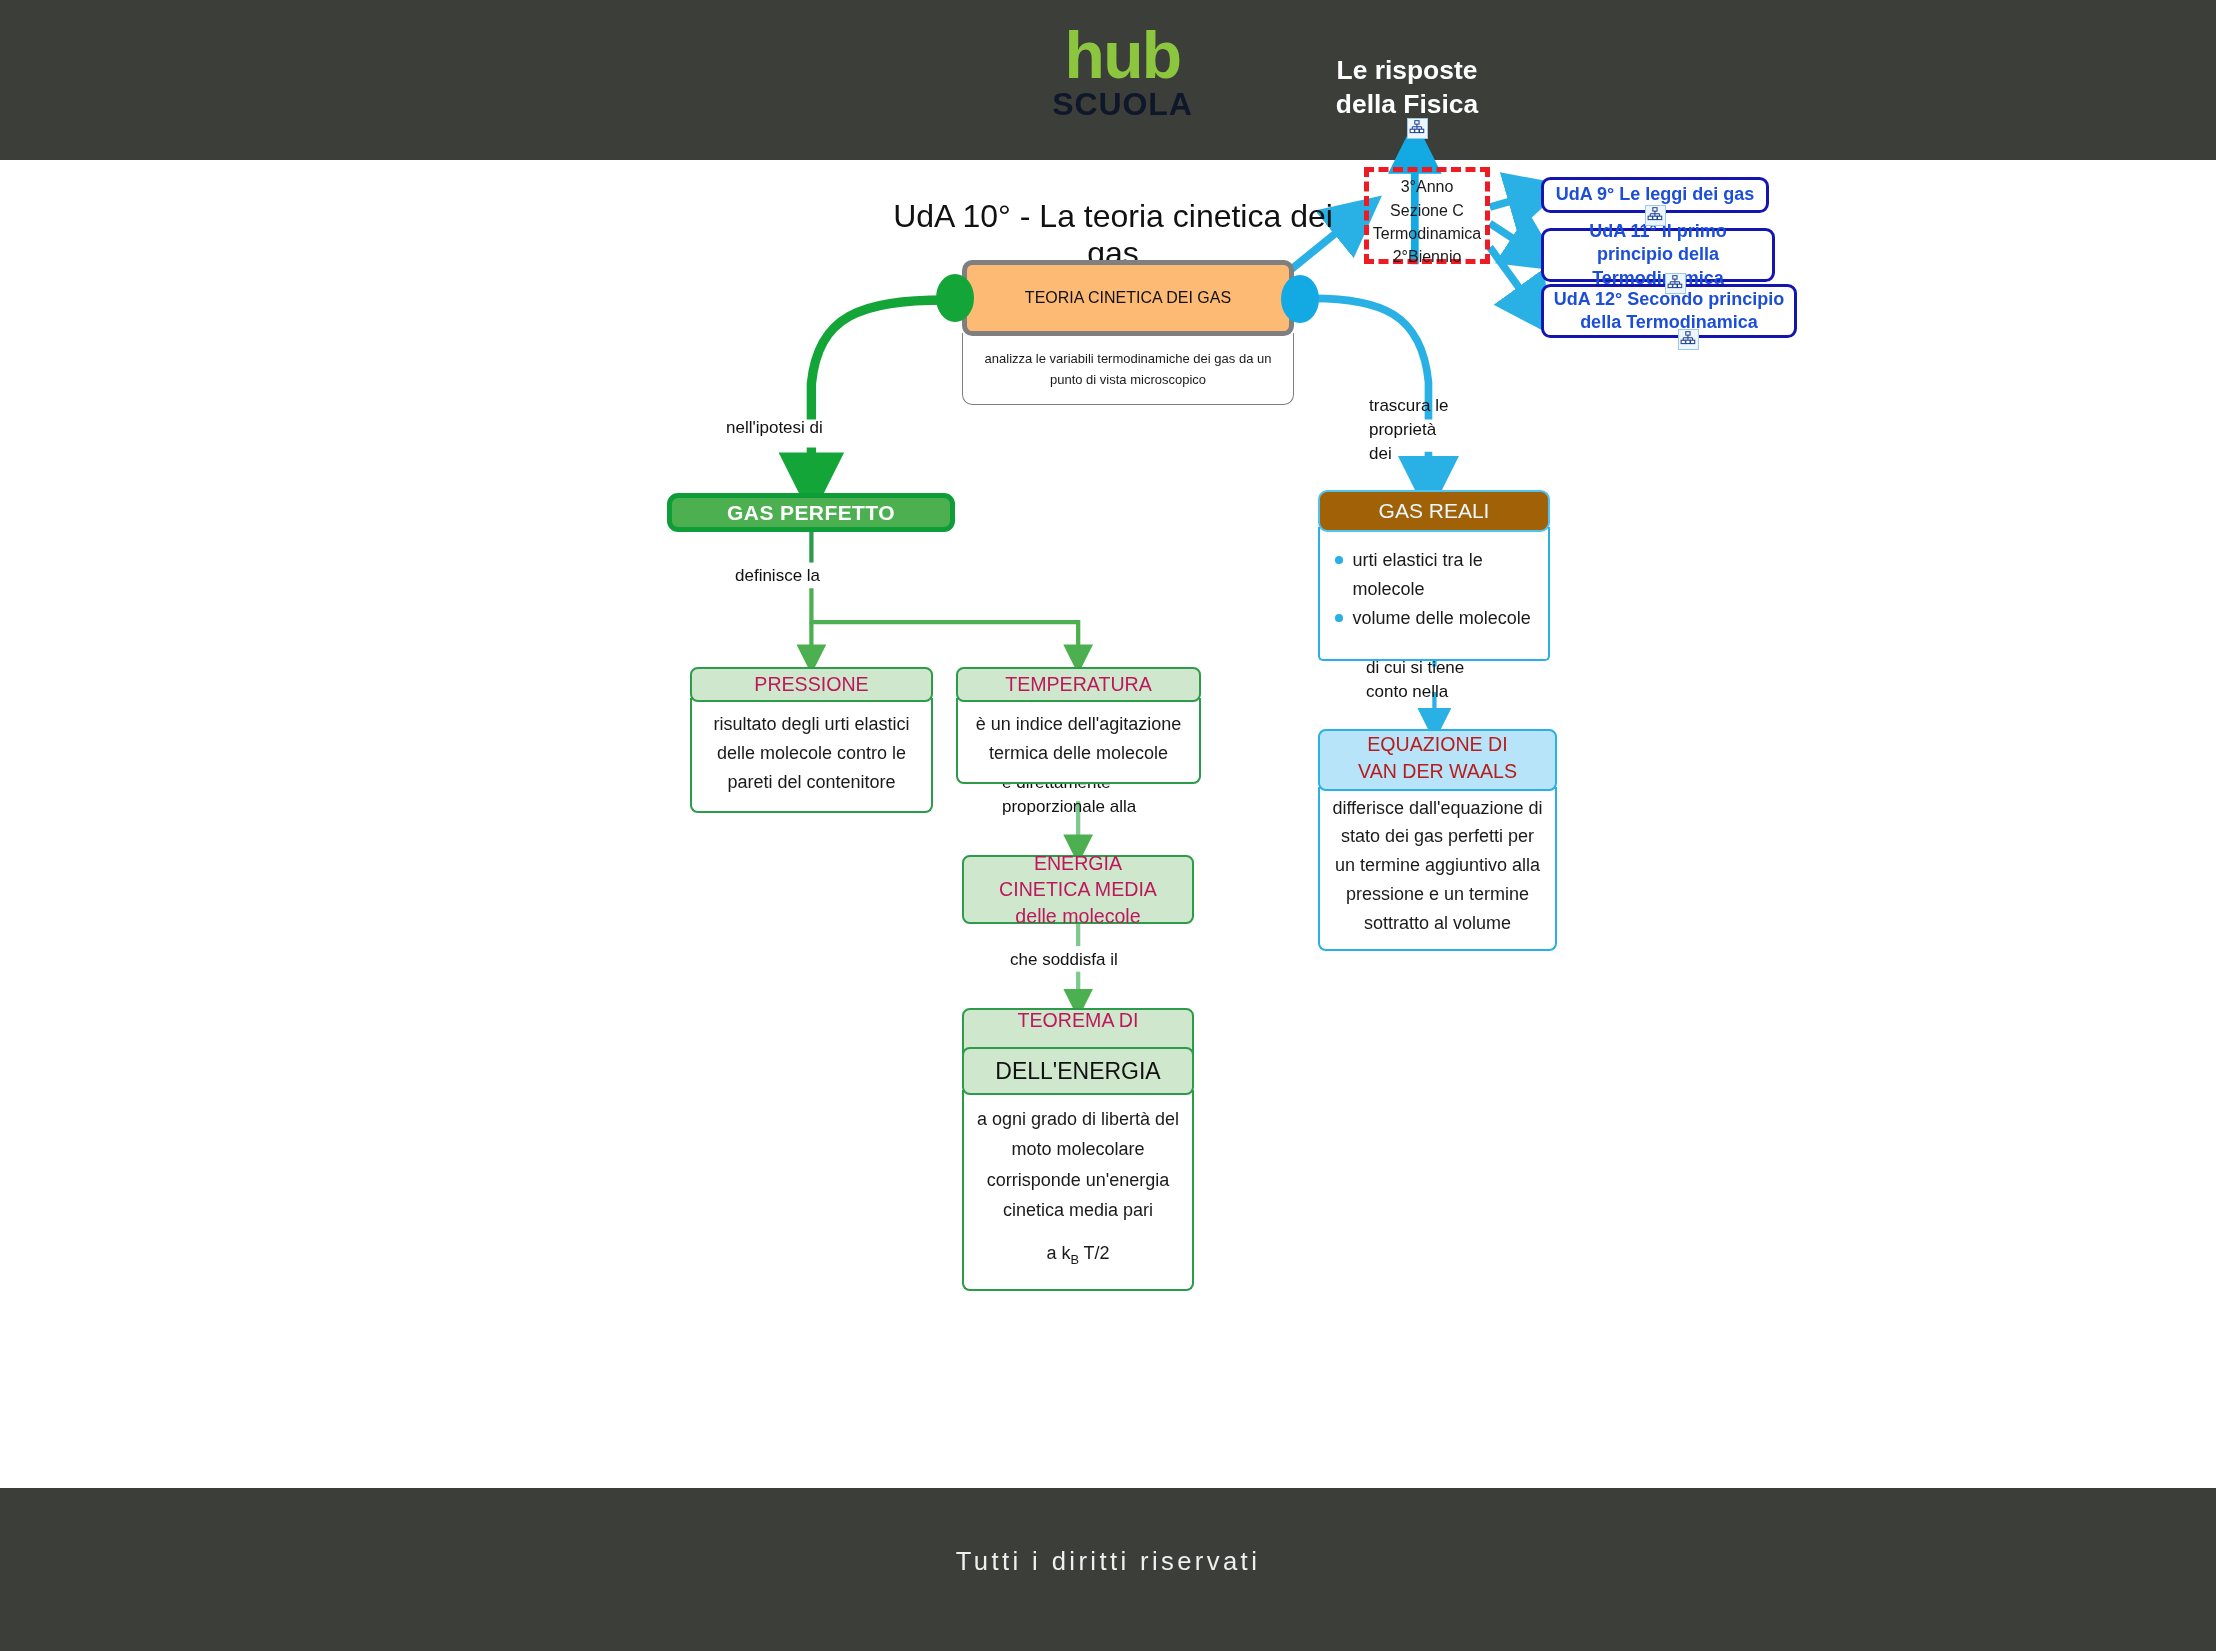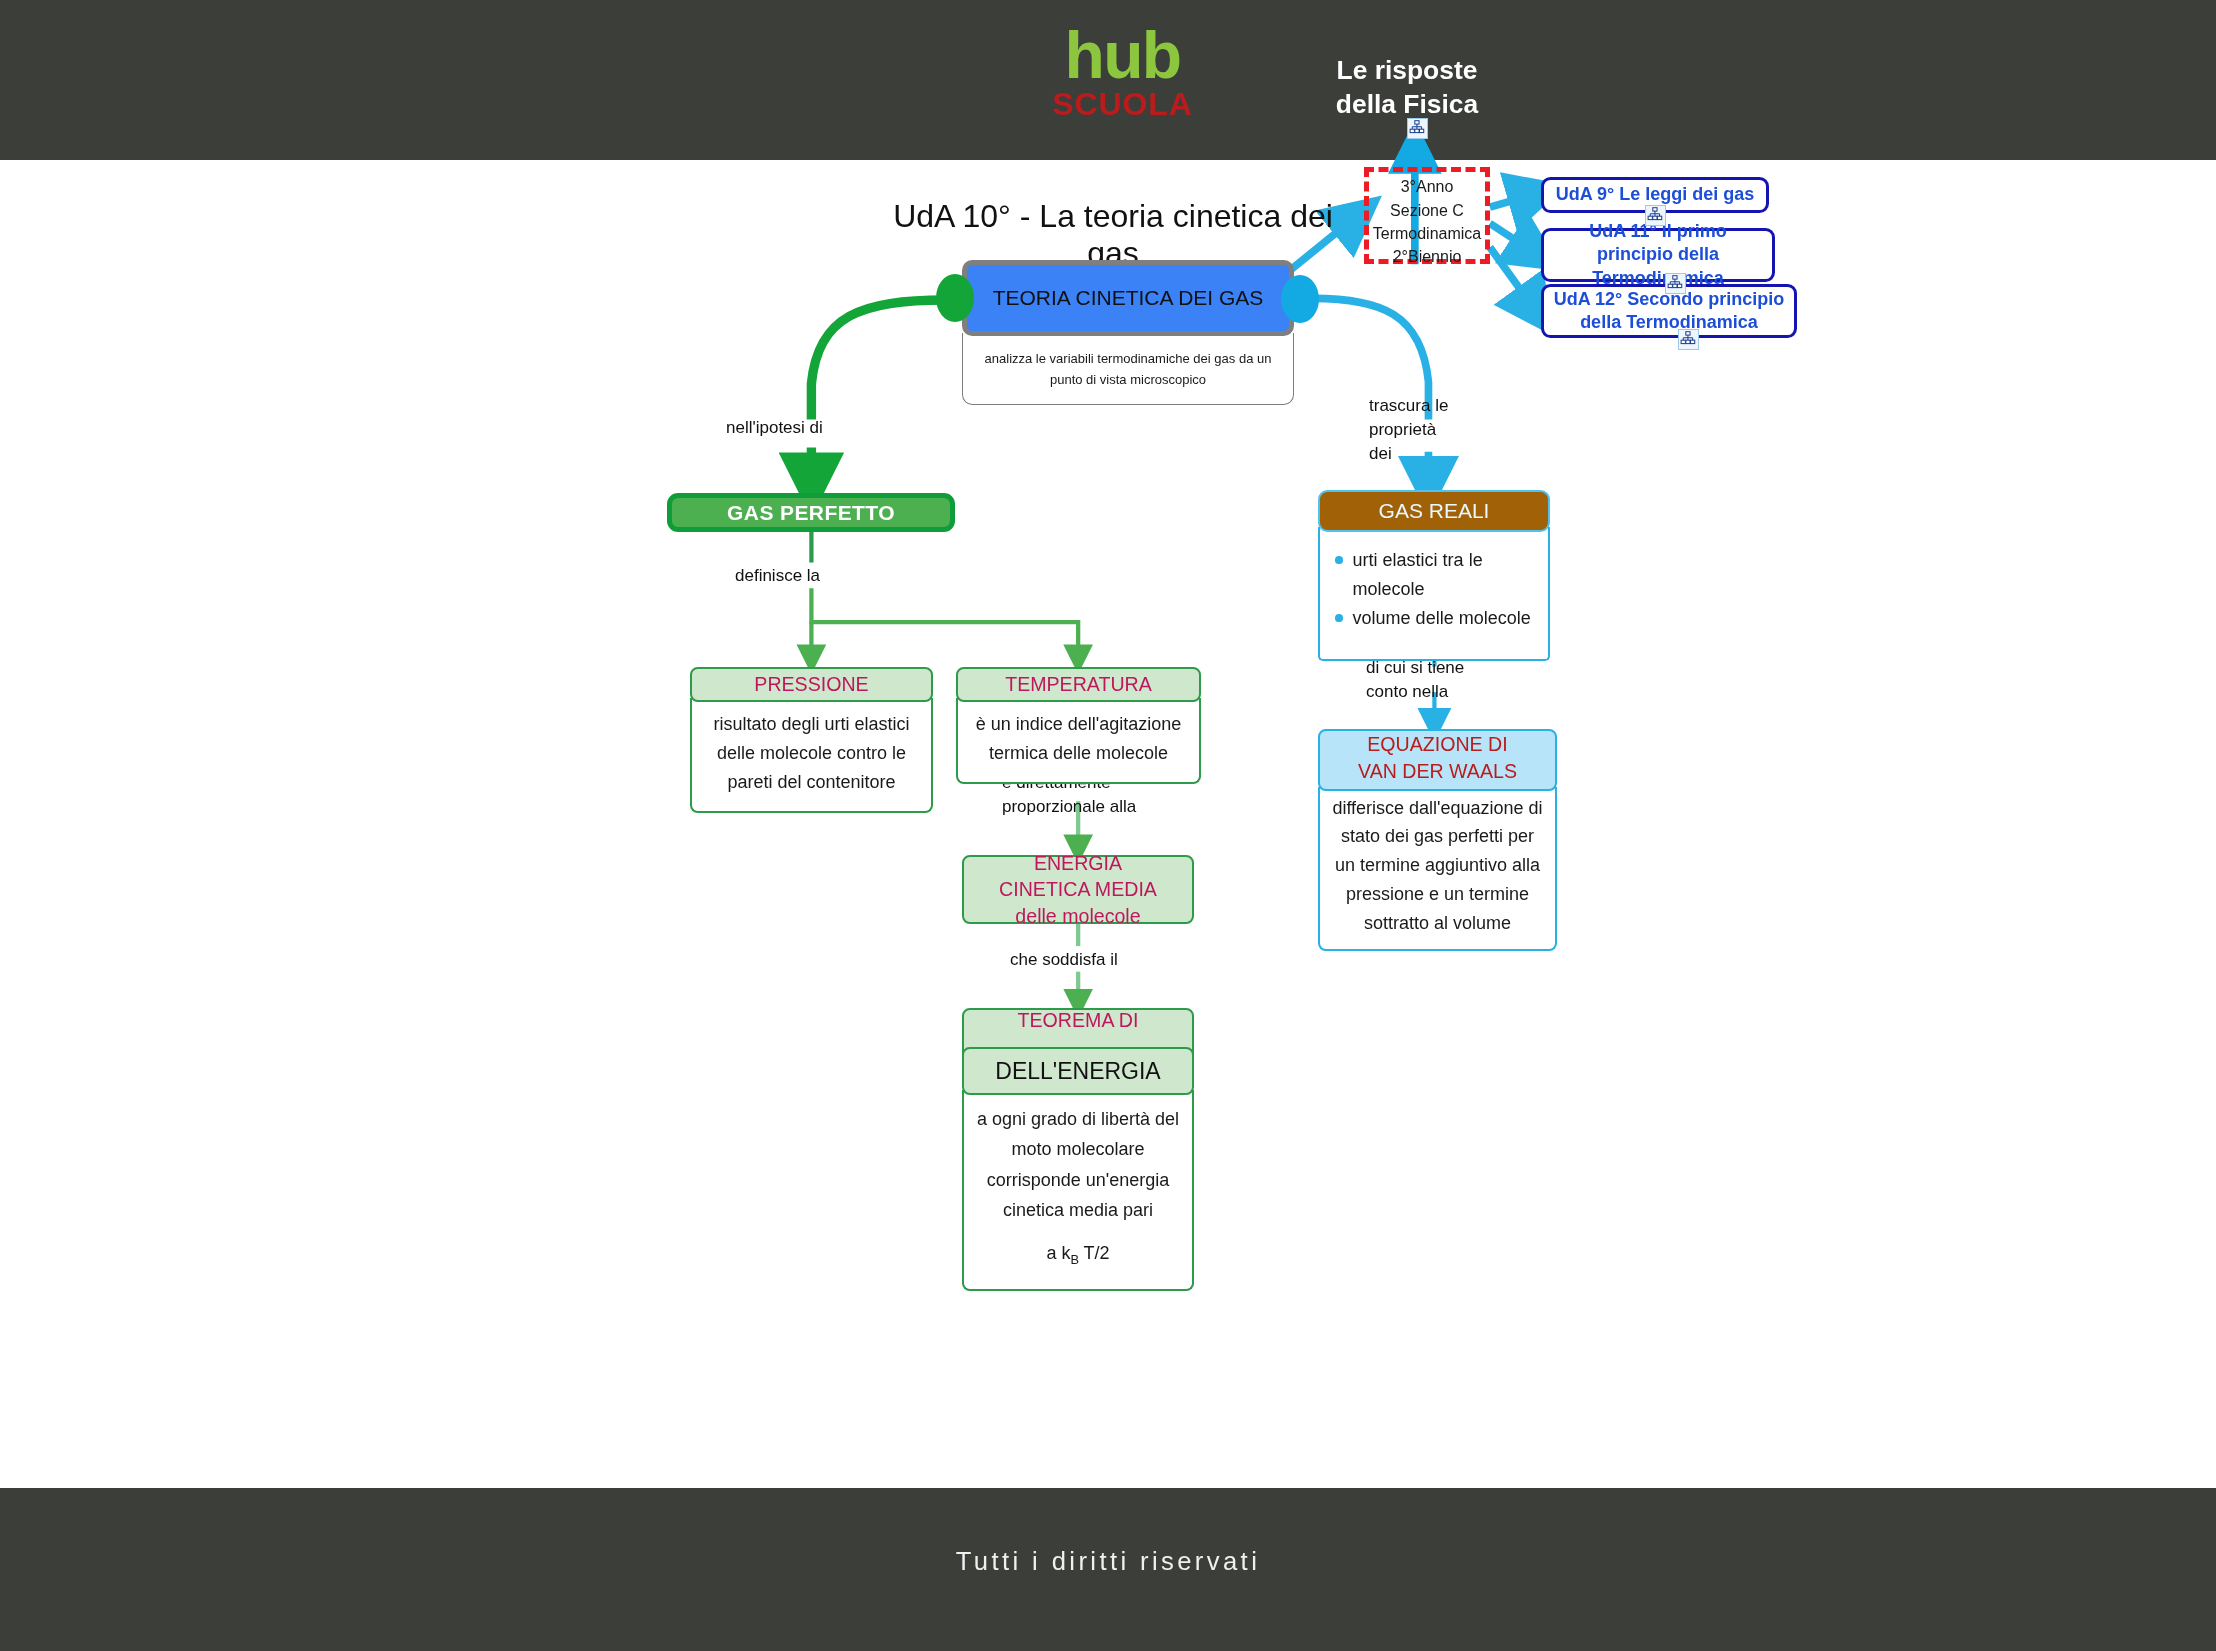--- a/index.html
+++ b/index.html
@@ -5,41 +5,41 @@
   html,body{margin:0;padding:0;background:#fff;}
   body{width:2216px;height:1651px;position:relative;overflow:hidden;
        font-family:"Liberation Sans",sans-serif;color:#1a1a1a;}
 
   
   .topbar{position:absolute;left:0;top:0;width:2216px;height:160px;background:#3c3e3a;}
   .bottombar{position:absolute;left:0;top:1488px;width:2216px;height:164px;background:#3c3e3a;}
 
   .logo{position:absolute;left:1033px;top:24px;width:179px;height:119px;text-align:center;}
   .logo-hub{font-size:66px;font-weight:bold;color:#8cc63e;line-height:0.95;letter-spacing:-1.7px;}
-  .logo-scuola{font-size:32px;font-weight:bold;color:#b91c1c;letter-spacing:0.9px;line-height:1.1;}
+  .logo-scuola{font-size:32px;font-weight:bold;color:#0f172a;letter-spacing:0.9px;line-height:1.1;}
 
   .hdr-title{position:absolute;left:1296px;top:53px;width:222px;text-align:center;
              color:#ffffff;font-size:26.4px;font-weight:bold;line-height:1.3;}
 
   .footer-text{position:absolute;left:0;top:1547px;width:2216px;text-align:center;
                color:#f0f0f0;font-size:25.6px;letter-spacing:3.4px;}
 
   
   #wires{position:absolute;left:0;top:0;width:2216px;height:1651px;pointer-events:none;}
 
   
   .node{position:absolute;box-sizing:border-box;}
 
   .page-title{position:absolute;left:887px;top:198px;width:452px;text-align:center;
               font-size:32px;color:#111;}
 
   
   .root{left:962px;top:260px;width:332px;}
-  .root-head{border:5.1px solid #7f7f7f;border-radius:10.2px;background:#3b82f6;height:66px;
-             display:flex;align-items:center;justify-content:center;font-size:21px;color:#111;
+  .root-head{border:5.1px solid #7f7f7f;border-radius:10.2px;background:#fdba74;height:66px;
+             display:flex;align-items:center;justify-content:center;font-size:16px;color:#111;
              position:relative;z-index:3;}
   .root-body{border:1.7px solid #7f7f7f;border-top:none;border-radius:0 0 10.2px 10.2px;background:#fff;
              margin-top:-3.4px;padding:15.3px 12px 13.6px;text-align:center;font-size:13px;line-height:1.62;}
 
   .dot{position:absolute;border-radius:50%;z-index:4;}
   .dot-green{left:936px;top:274px;width:38px;height:48px;background:#13a538;}
   .dot-blue{left:1281px;top:275px;width:38px;height:48px;background:#13a9e2;}
 
   
   .ctx{left:1364px;top:167px;width:126px;height:97px;border:5.1px dashed #ed1c24;background:transparent;

